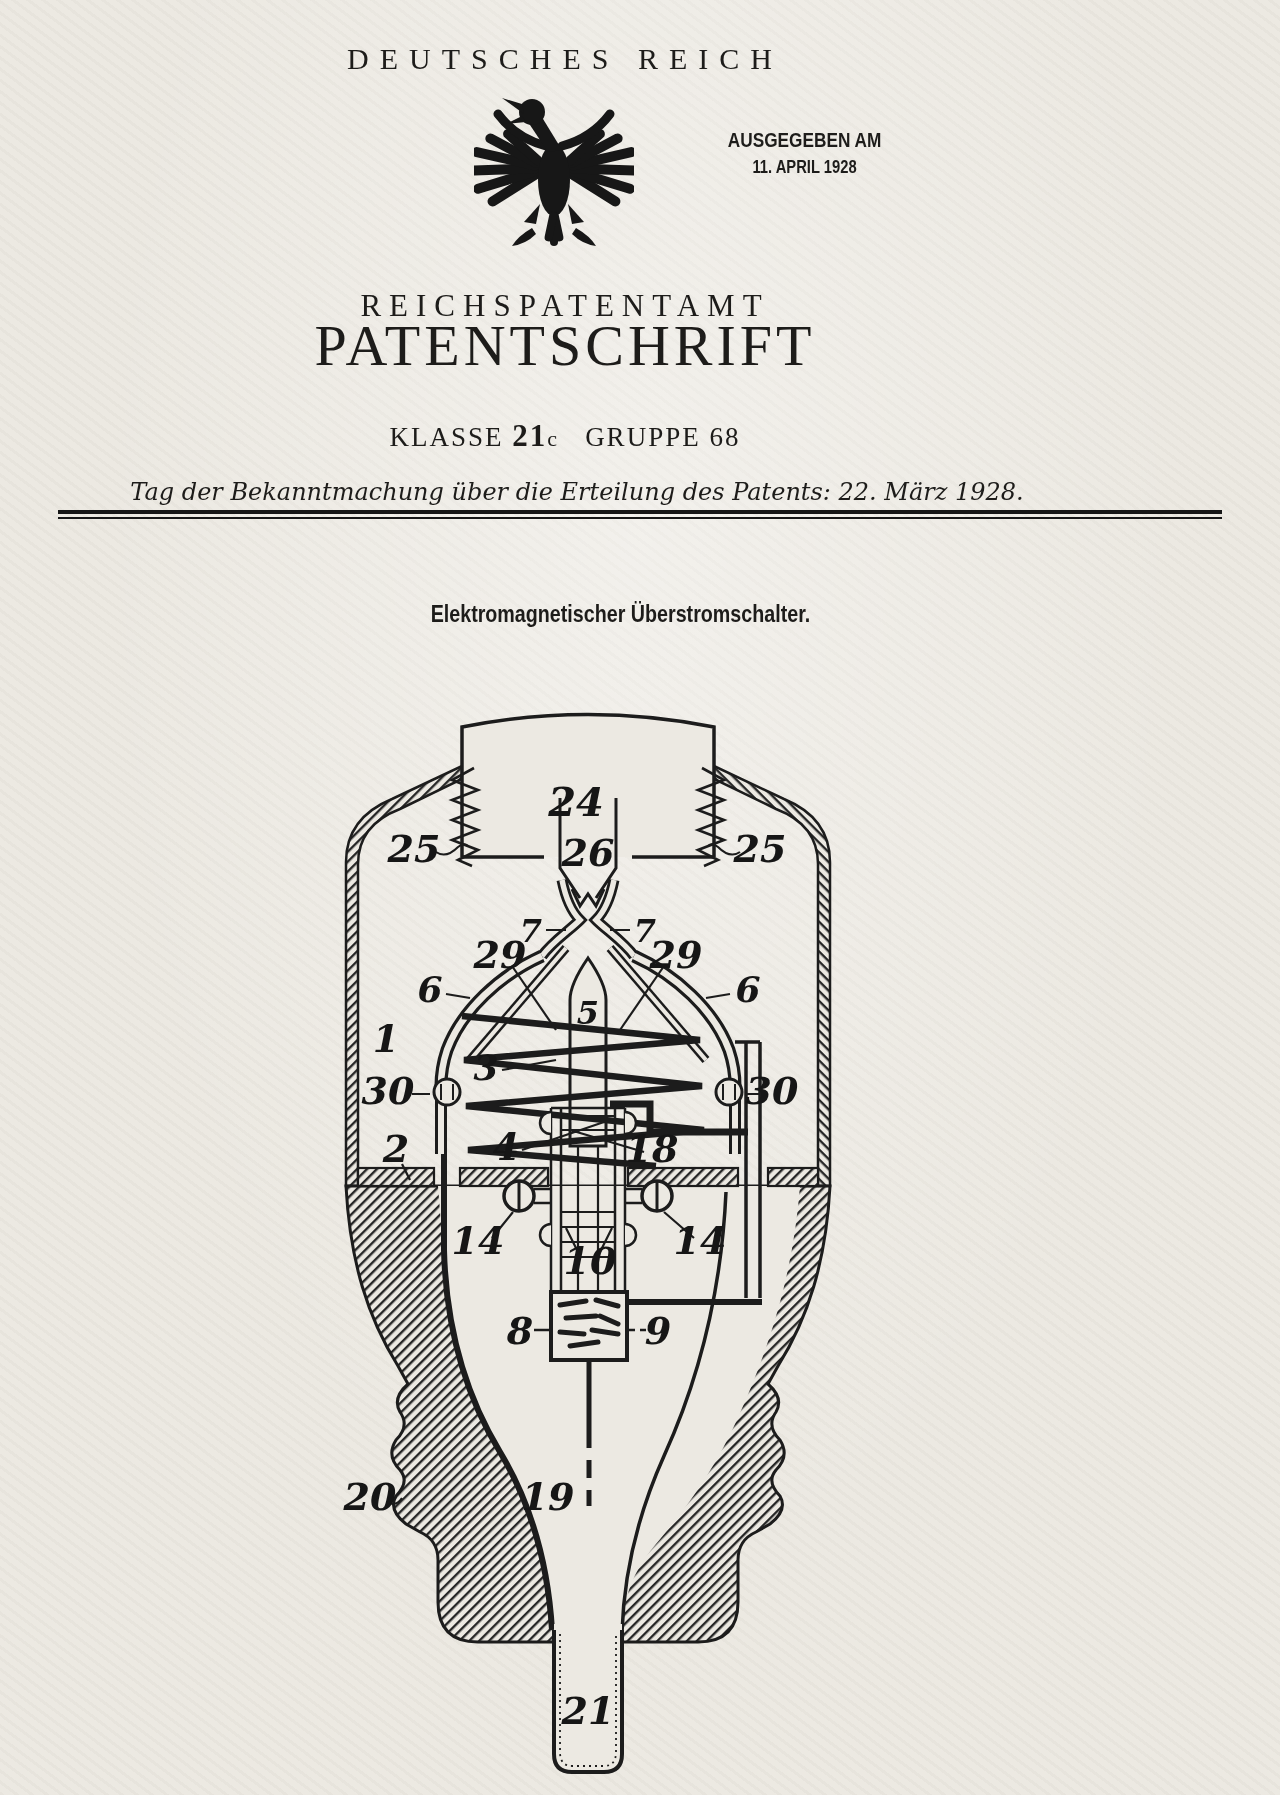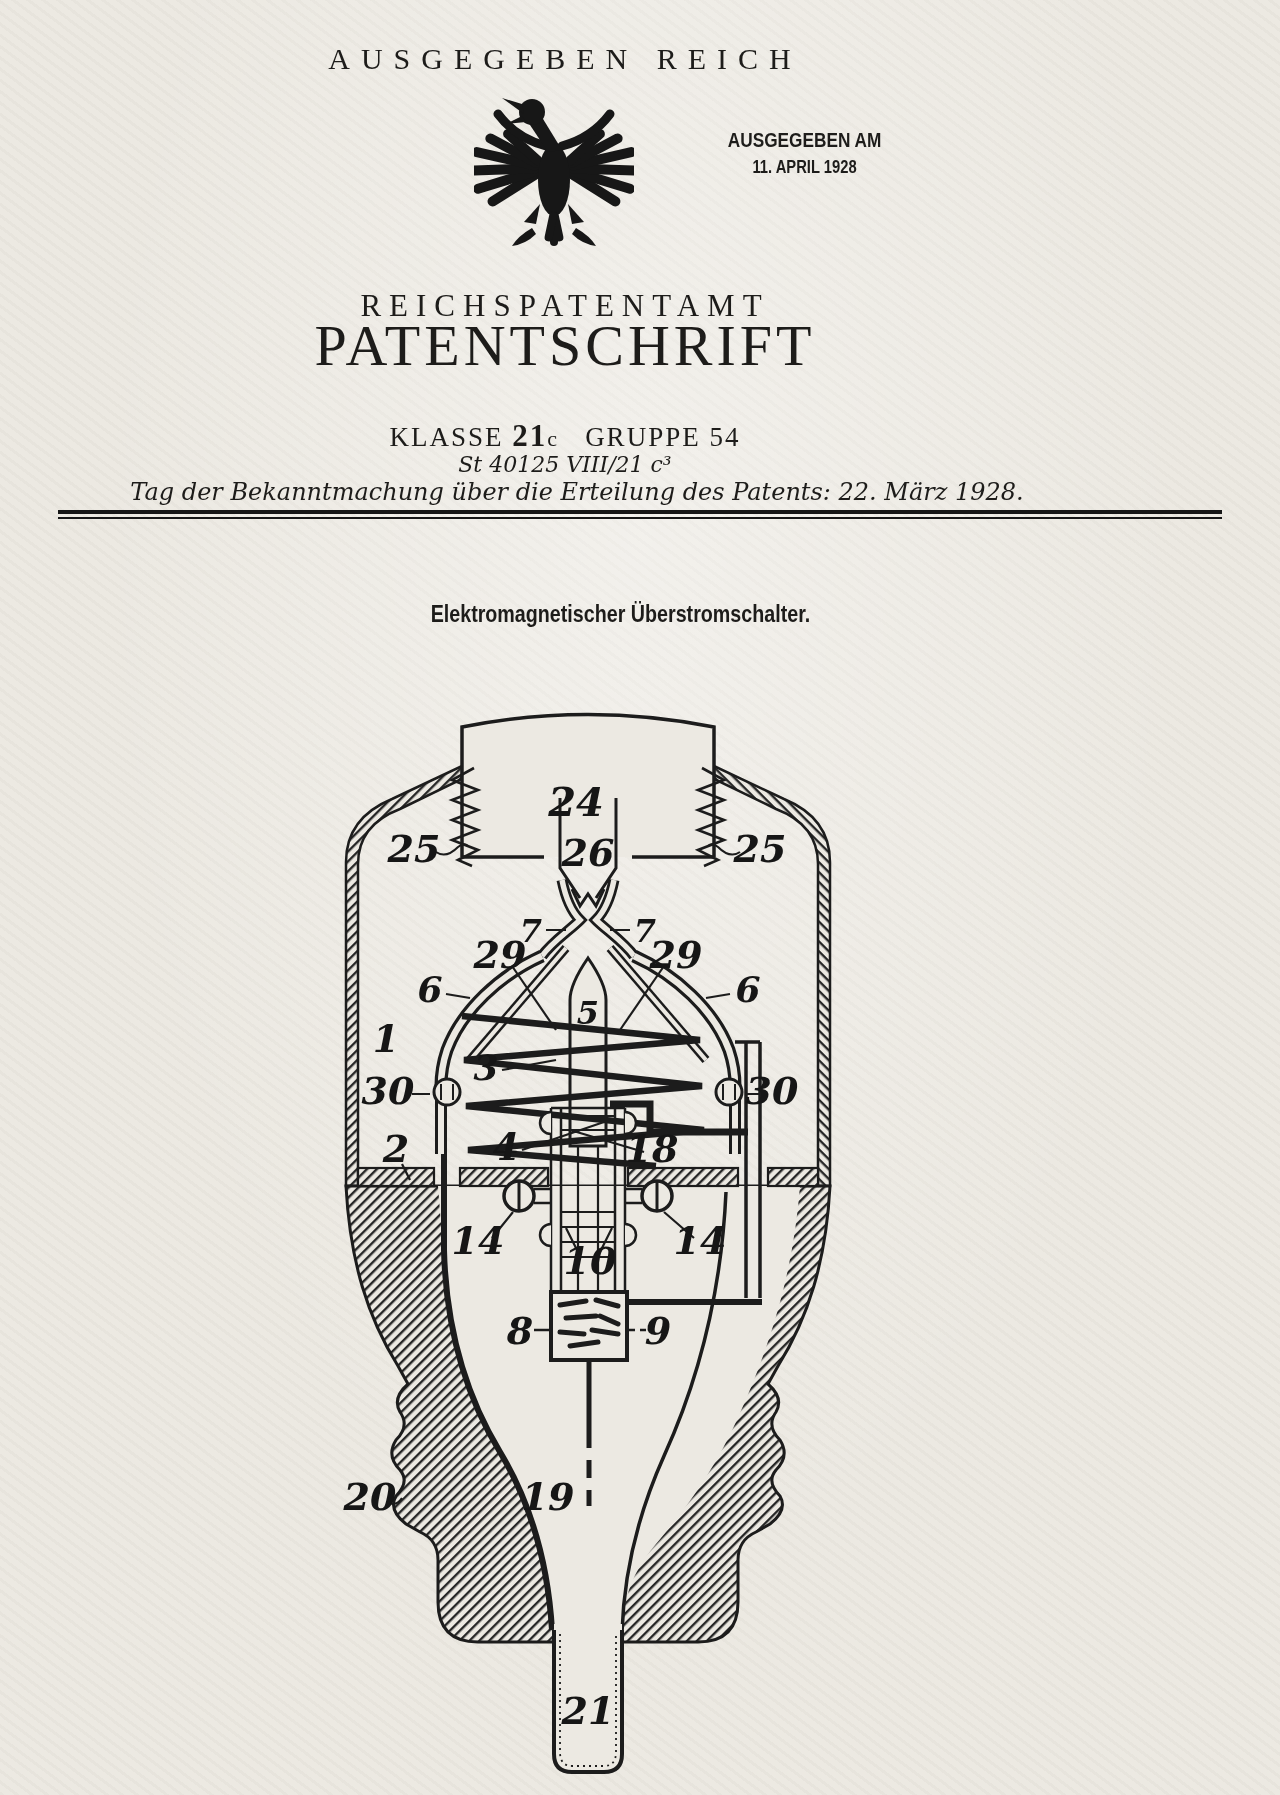--- a/index.html
+++ b/index.html
@@ -20,21 +20,21 @@
         transform:scaleX(.82);transform-origin:center;white-space:nowrap;}
   .rule{position:absolute;background:#161616;}
   svg text{font-family:"DejaVu Serif", serif;font-style:italic;font-weight:700;fill:#161616;}
   .fl{text-anchor:middle;}
 </style>
 </head>
 <body>
 
 <div id="page">
 
-  <div class="abs ctr" style="top:42px;font-size:30px;letter-spacing:11px;">AUSGEGEBEN REICH</div>
+  <div class="abs ctr" style="top:42px;font-size:30px;letter-spacing:11px;">DEUTSCHES REICH</div>
 
   <div class="abs" style="left:700px;top:128px;width:210px;text-align:center;font-size:21px;"><span class="cond">AUSGEGEBEN AM</span></div>
   <div class="abs" style="left:700px;top:157px;width:210px;text-align:center;font-size:18px;"><span class="cond">11. APRIL 1928</span></div>
 
   <svg class="abs" style="left:474px;top:84px;" width="160" height="168" viewBox="0 0 160 168" aria-hidden="true">
     <g fill="#171717" stroke="none">
 
       <g transform="translate(72,84)">
         <rect transform="rotate(148)" x="6" y="-5" width="62" height="10" rx="5"></rect>
         <rect transform="rotate(163)" x="6" y="-5" width="70" height="10" rx="5"></rect>
@@ -76,24 +76,23 @@
       <path d="M102,144 Q116,152 122,162 Q108,160 98,150 Z"></path>
     </g>
   </svg>
 
   <div class="abs ctr" style="top:268px;font-size:31px;letter-spacing:8px;margin-top:20px;">REICHSPATENTAMT</div>
 
   <div class="abs ctr" style="top:312px;font-size:58px;letter-spacing:4px;">PATENTSCHRIFT</div>
 
 
   <div class="abs ctr" style="top:418px;font-size:27px;letter-spacing:2px;">
-    <span>KLASSE</span><span> </span><span style="font-weight:700;font-size:31px;">21</span><span style="font-size:22px;">c</span><span style="display:inline-block;width:26px;"></span><span>GRUPPE</span><span> </span><span>54</span>
+    <span>KLASSE</span><span> </span><span style="font-weight:700;font-size:31px;">21</span><span style="font-size:22px;">c</span><span style="display:inline-block;width:26px;"></span><span>GRUPPE</span><span> </span><span>68</span>
   </div>
 
-  <div class="abs ctr ital" style="top:452px;font-size:22px;">St 40125 VIII/21 c³</div>
 
   <div class="abs ctr ital" style="top:478px;font-size:24px;padding-left:12px;">Tag der Bekanntmachung über die Erteilung des Patents: 22. März 1928.</div>
 
   <div class="rule" style="left:58px;top:510px;width:1164px;height:4px;"></div>
   <div class="rule" style="left:58px;top:517px;width:1164px;height:2px;"></div>
 
 
   <div class="abs" style="left:40px;top:600px;width:1160px;text-align:center;font-size:24px;"><span class="cond">Elektromagnetischer Überstromschalter.</span></div>
 
 

